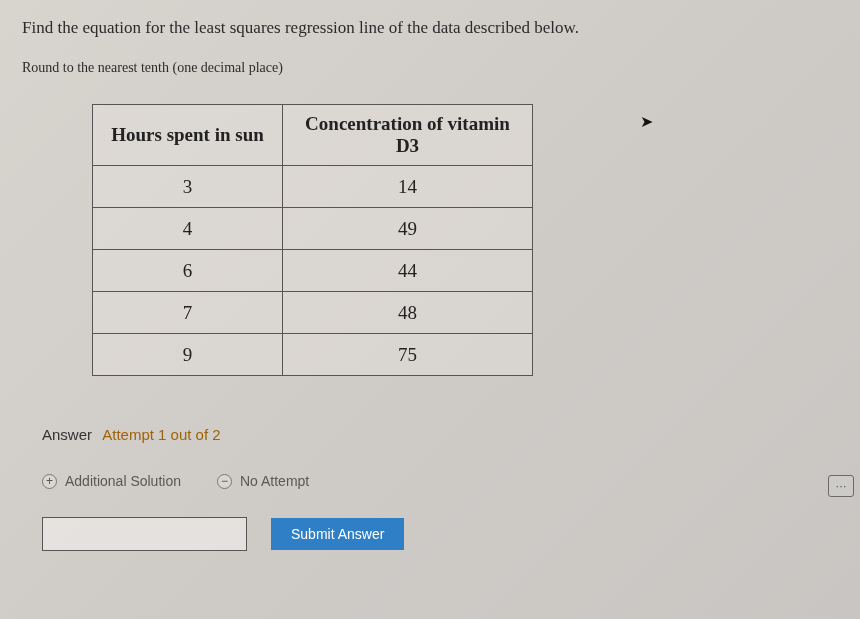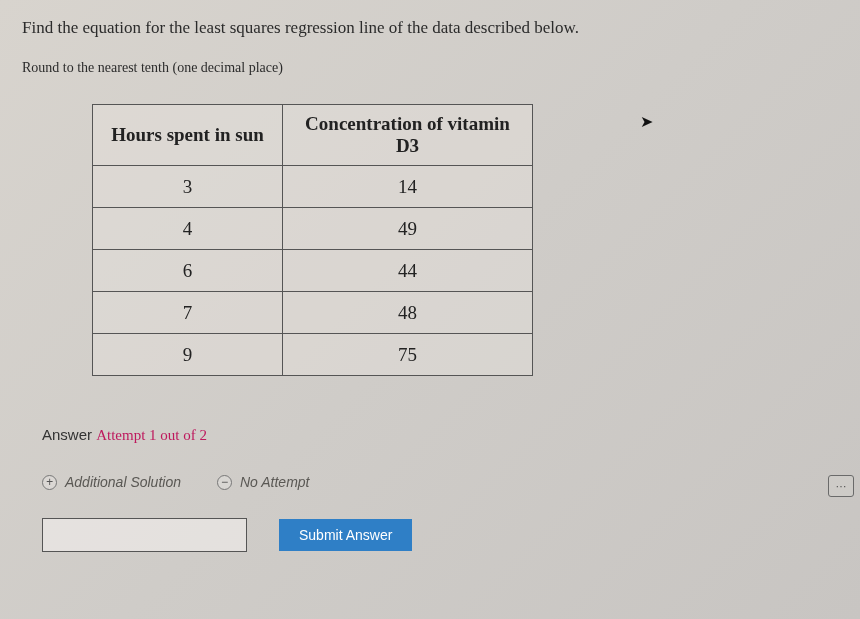--- a/index.html
+++ b/index.html
@@ -52,30 +52,29 @@
     .answer-heading {
       font-size: 15px;
       color: #444;
       margin-bottom: 30px;
     }
     .answer-heading .lbl {
       font-weight: normal;
       color: #333;
     }
     .answer-heading .attempt {
-      color: #be185d;
+      color: #a16207;
       font-weight: normal;
-      font-family: Liberation Serif, serif;
+      margin-left: 6px;
     }
     .option-row {
       display: flex;
       gap: 36px;
       margin-bottom: 28px;
       align-items: center;
-      font-style: italic;
     }
     .option {
       display: flex;
       align-items: center;
       gap: 8px;
       font-size: 14px;
       color: #5a5854;
       cursor: pointer;
     }
     .radio-icon {
@@ -96,21 +95,21 @@
     }
     .radio-icon.minus::before {
       content: "−";
       font-size: 12px;
       line-height: 1;
       color: #555;
     }
     .submit-row {
       display: flex;
       align-items: center;
-      gap: 32px;
+      gap: 24px;
     }
     .answer-input {
       width: 205px;
       height: 34px;
       border: 1.5px solid #555;
       background: rgba(245,243,240,0.55);
       padding: 4px 8px;
       font-size: 15px;
     }
     .submit-btn {

